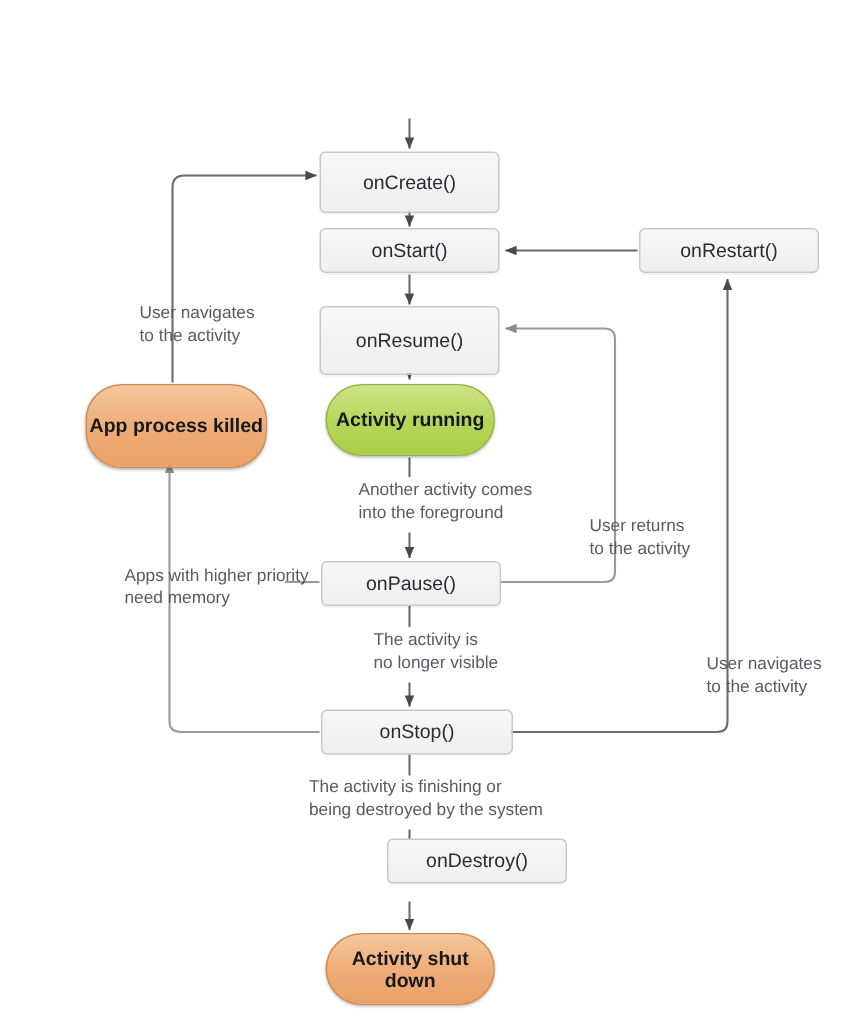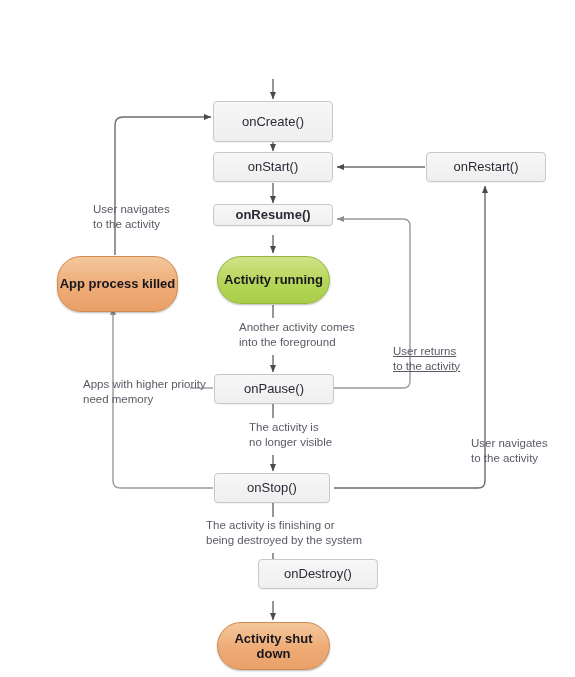--- a/index.html
+++ b/index.html
@@ -122,49 +122,49 @@
 
       <path d="M213,488 L121,488 Q113,488 113,481 L113,308" marker-end="url(#arrowLight)"></path>
     </g>
   </svg>
 
 
   <div class="node callback" style="left:213px; top:101px; width:120px; height:41px;">onCreate()</div>
 
   <div class="node callback" style="left:213px; top:152px; width:120px; height:30px;">onStart()</div>
 
-  <div class="node callback" style="left:213px; top:204px; width:120px; height:22px;font-weight:bold;">onResume()</div>
+  <div class="node callback" style="left:213px; top:204px; width:120px; height:46px;">onResume()</div>
 
   <div class="node callback" style="left:426px; top:152px; width:120px; height:30px;">onRestart()</div>
 
   <div class="node state state-green" style="left:217px; top:256px; width:113px; height:48px;">Activity
 running</div>
 
   <div class="node state state-orange" style="left:57px; top:256px; width:121px; height:56px;">App process
 killed</div>
 
   <div class="node callback" style="left:214px; top:374px; width:120px; height:30px;">onPause()</div>
 
-  <div class="node callback" style="left:214px; top:473px; width:116px; height:30px;">onStop()</div>
+  <div class="node callback" style="left:214px; top:473px; width:128px; height:30px;">onStop()</div>
 
   <div class="node callback" style="left:214px; top:559px; width:120px; height:30px;margin-left:44px;">onDestroy()</div>
 
   <div class="node state state-orange" style="left:217px; top:622px; width:113px; height:48px;">Activity
 shut down</div>
 
   <div class="caption" style="left:50px; top:202px; width:130px;">User navigates
 to the activity</div>
 
   <div class="caption" style="left:196px; top:320px; width:155px;">Another activity comes
 into the foreground</div>
 
   <div class="caption" style="left:40px; top:377px; width:152px;">Apps with higher priority
 need memory</div>
 
-  <div class="caption" style="left:350px; top:344px; width:116px;text-decoration:underline;">User returns
+  <div class="caption" style="left:350px; top:344px; width:116px;">User returns
 to the activity</div>
 
   <div class="caption" style="left:206px; top:420px; width:134px;">The activity is
 no longer visible</div>
 
   <div class="caption" style="left:428px; top:436px; width:122px;">User navigates
 to the activity</div>
 
   <div class="caption" style="left:163px; top:518px; width:220px;">The activity is finishing or
 being destroyed by the system</div>

